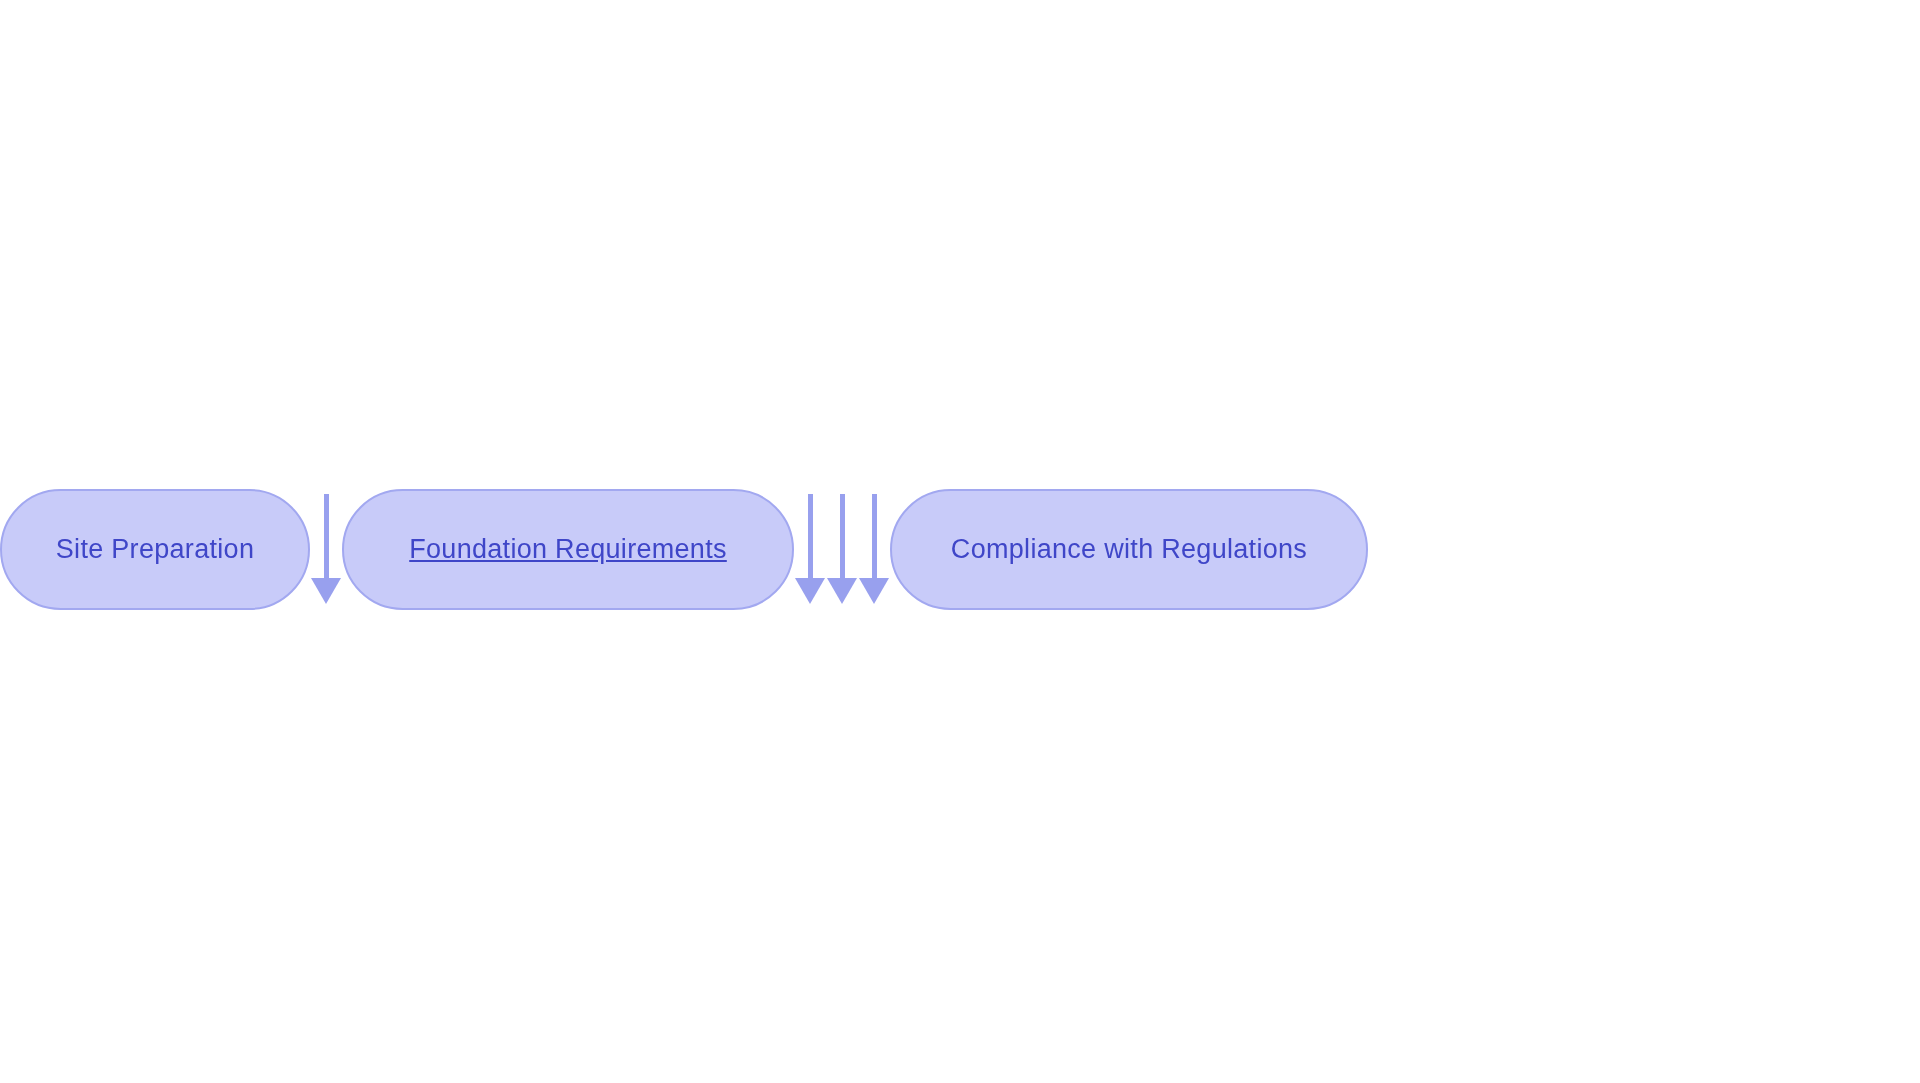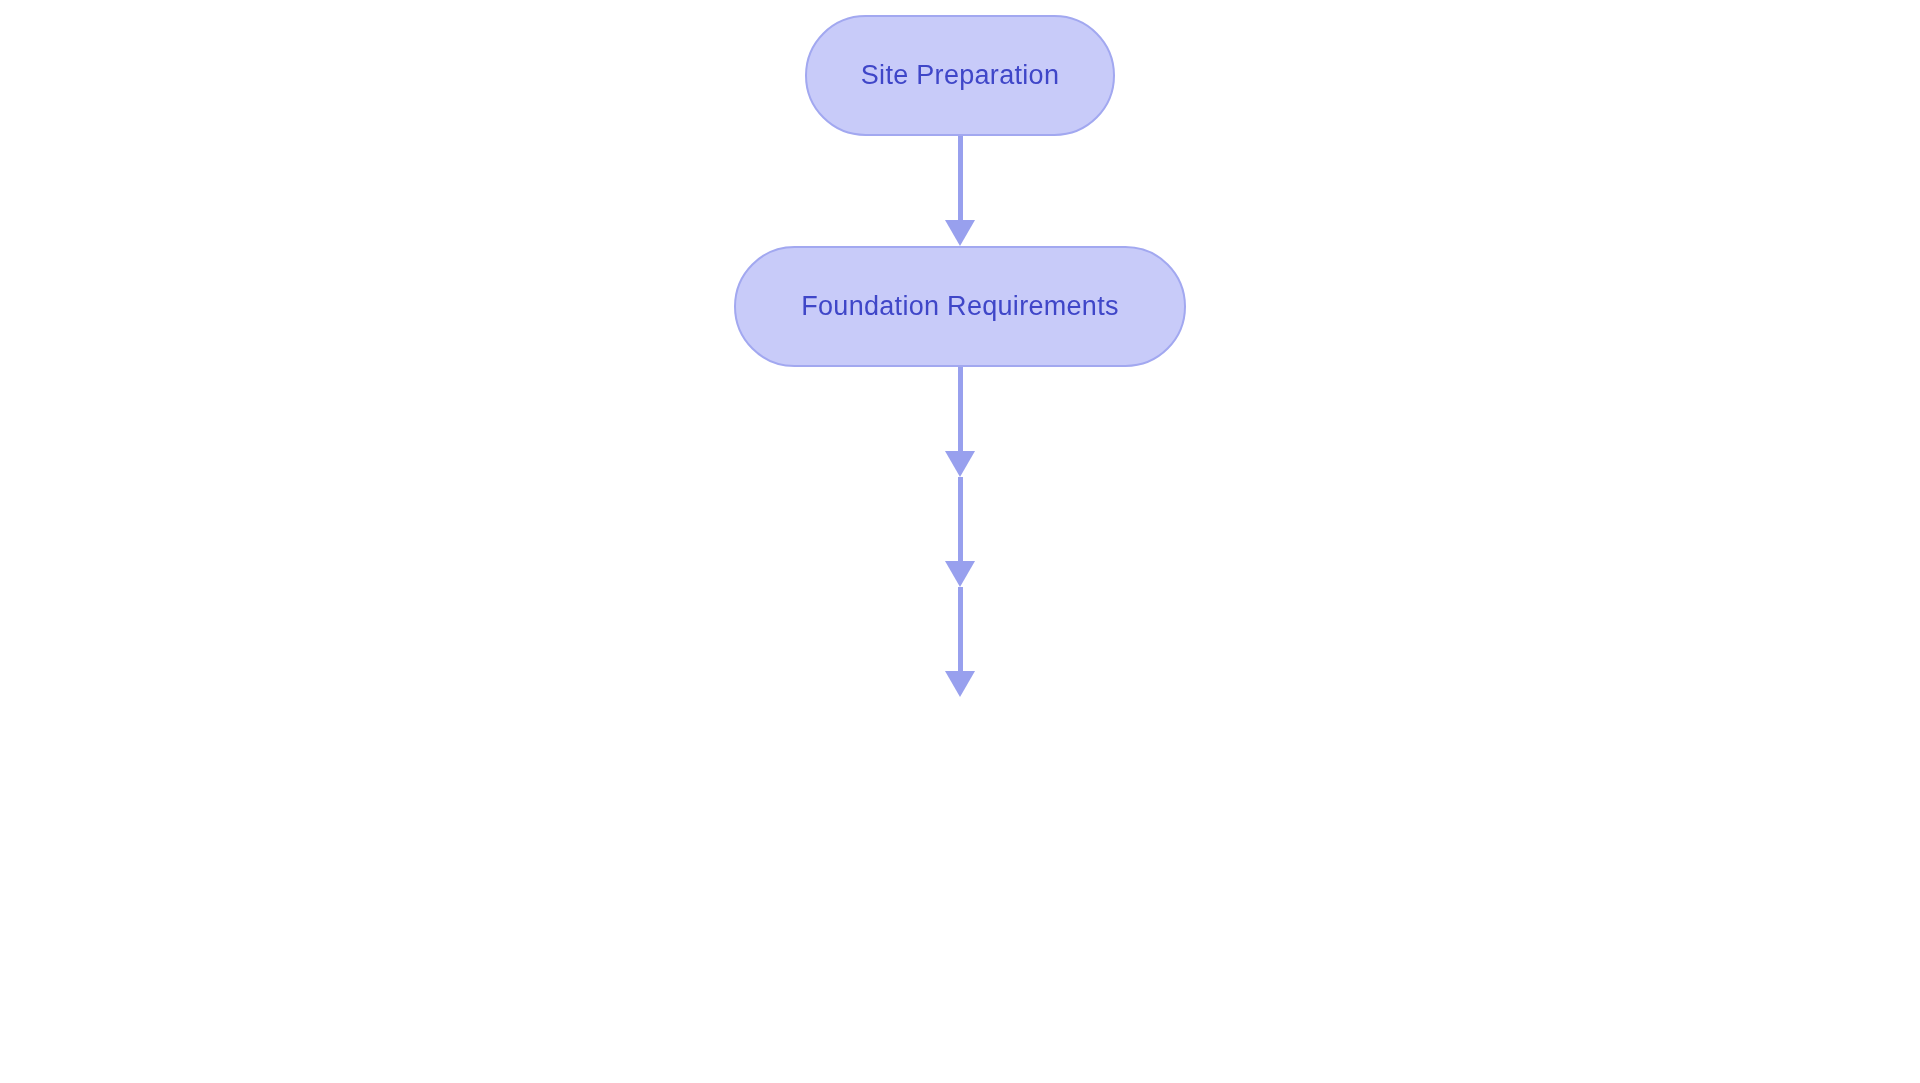--- a/index.html
+++ b/index.html
@@ -10,42 +10,42 @@
     width: 1920px;
     height: 1083px;
     background: var(--bg, #ffffff);
     font-family: "Liberation Sans", sans-serif;
     overflow: hidden;
   }
   .canvas {
     width: 100%;
     height: 100%;
     display: flex;
-    flex-direction: column;
+    flex-direction: row;
     align-items: center;
     padding-top: 15px;
     box-sizing: border-box;
   }
   .node {
     height: 121px;
     box-sizing: border-box;
     border-radius: 62px;
     background: var(--node-fill, #c8cbf9);
     border: 2px solid var(--node-border, #a2a8f0);
     color: var(--node-text, #3f46c8);
     display: flex;
     align-items: center;
     justify-content: center;
     font-size: 27px;
     letter-spacing: 0.3px;
     padding: 0 48px;
     flex: 0 0 auto;
   }
   .node-1 { min-width: 310px; }
-  .node-2 { min-width: 452px; }
+  .node-2 { min-width: 452px; text-decoration: underline; }
   .node-3 { min-width: 430px; }
   .node-4 { min-width: 476px; }
   .node-5 { min-width: 478px; }
   .arrow {
     height: 110px;
     width: 32px;
     display: flex;
     flex-direction: column;
     align-items: center;
     flex: 0 0 auto;
@@ -91,14 +91,17 @@
     <div class="shaft"></div>
     <div class="head"></div>
   </div>
 
 
   <div class="arrow">
     <div class="shaft"></div>
     <div class="head"></div>
   </div>
 
+  <div class="node node-5">
+    <span>Compliance with Regulations</span>
+  </div>
 
 </div>
 
 </body></html>

